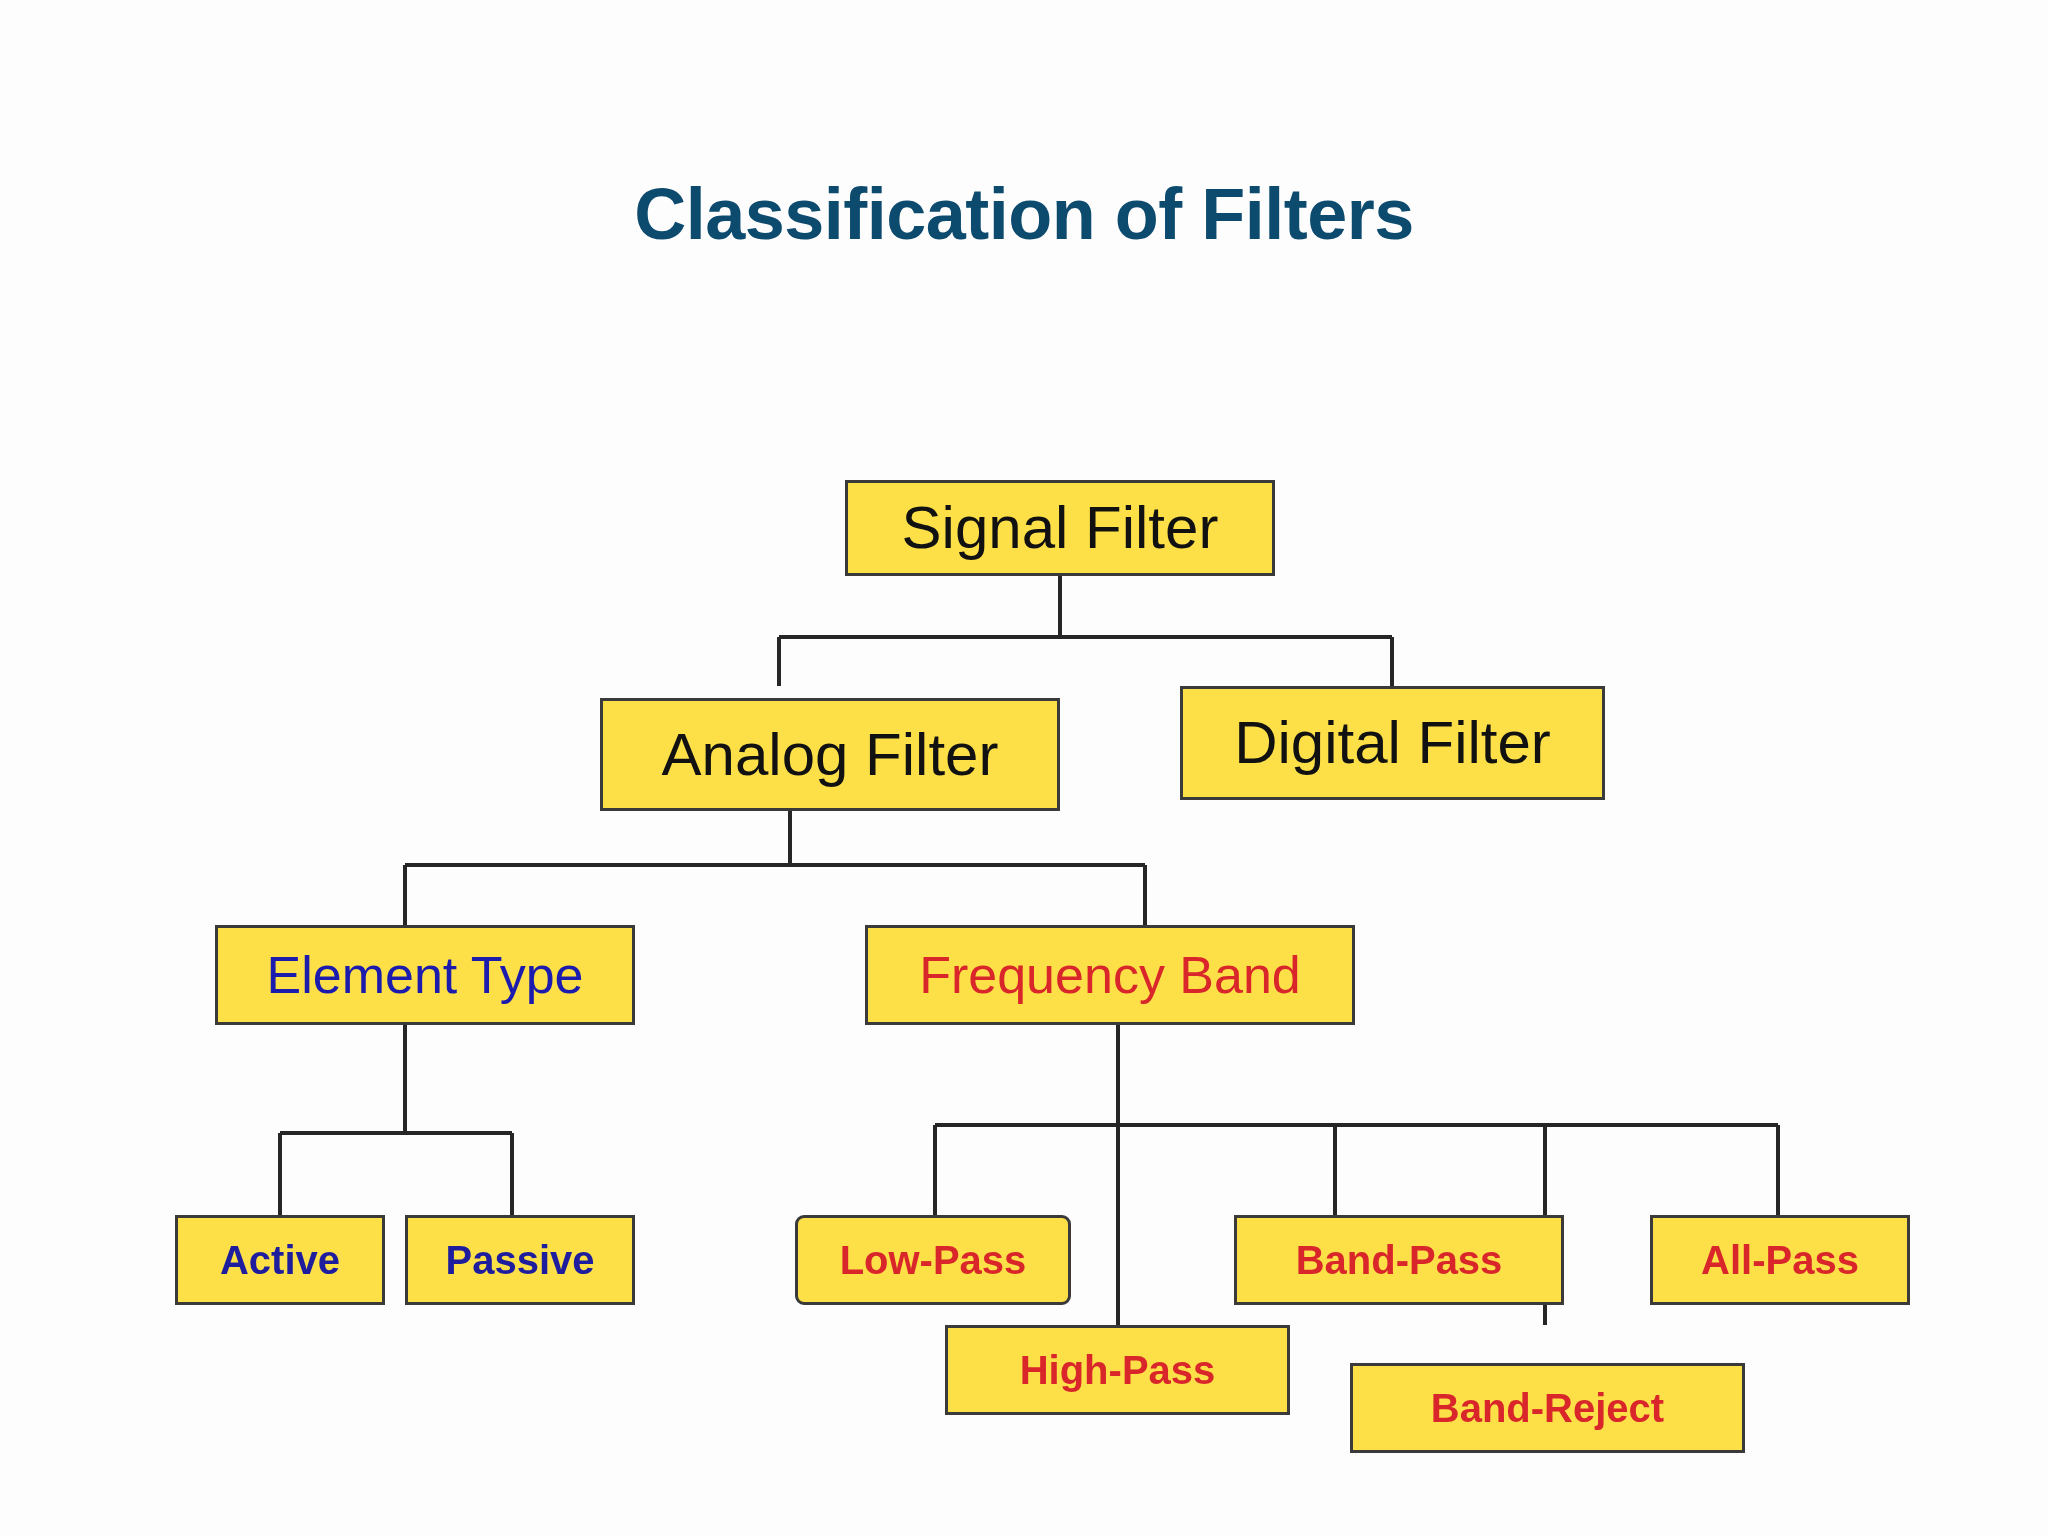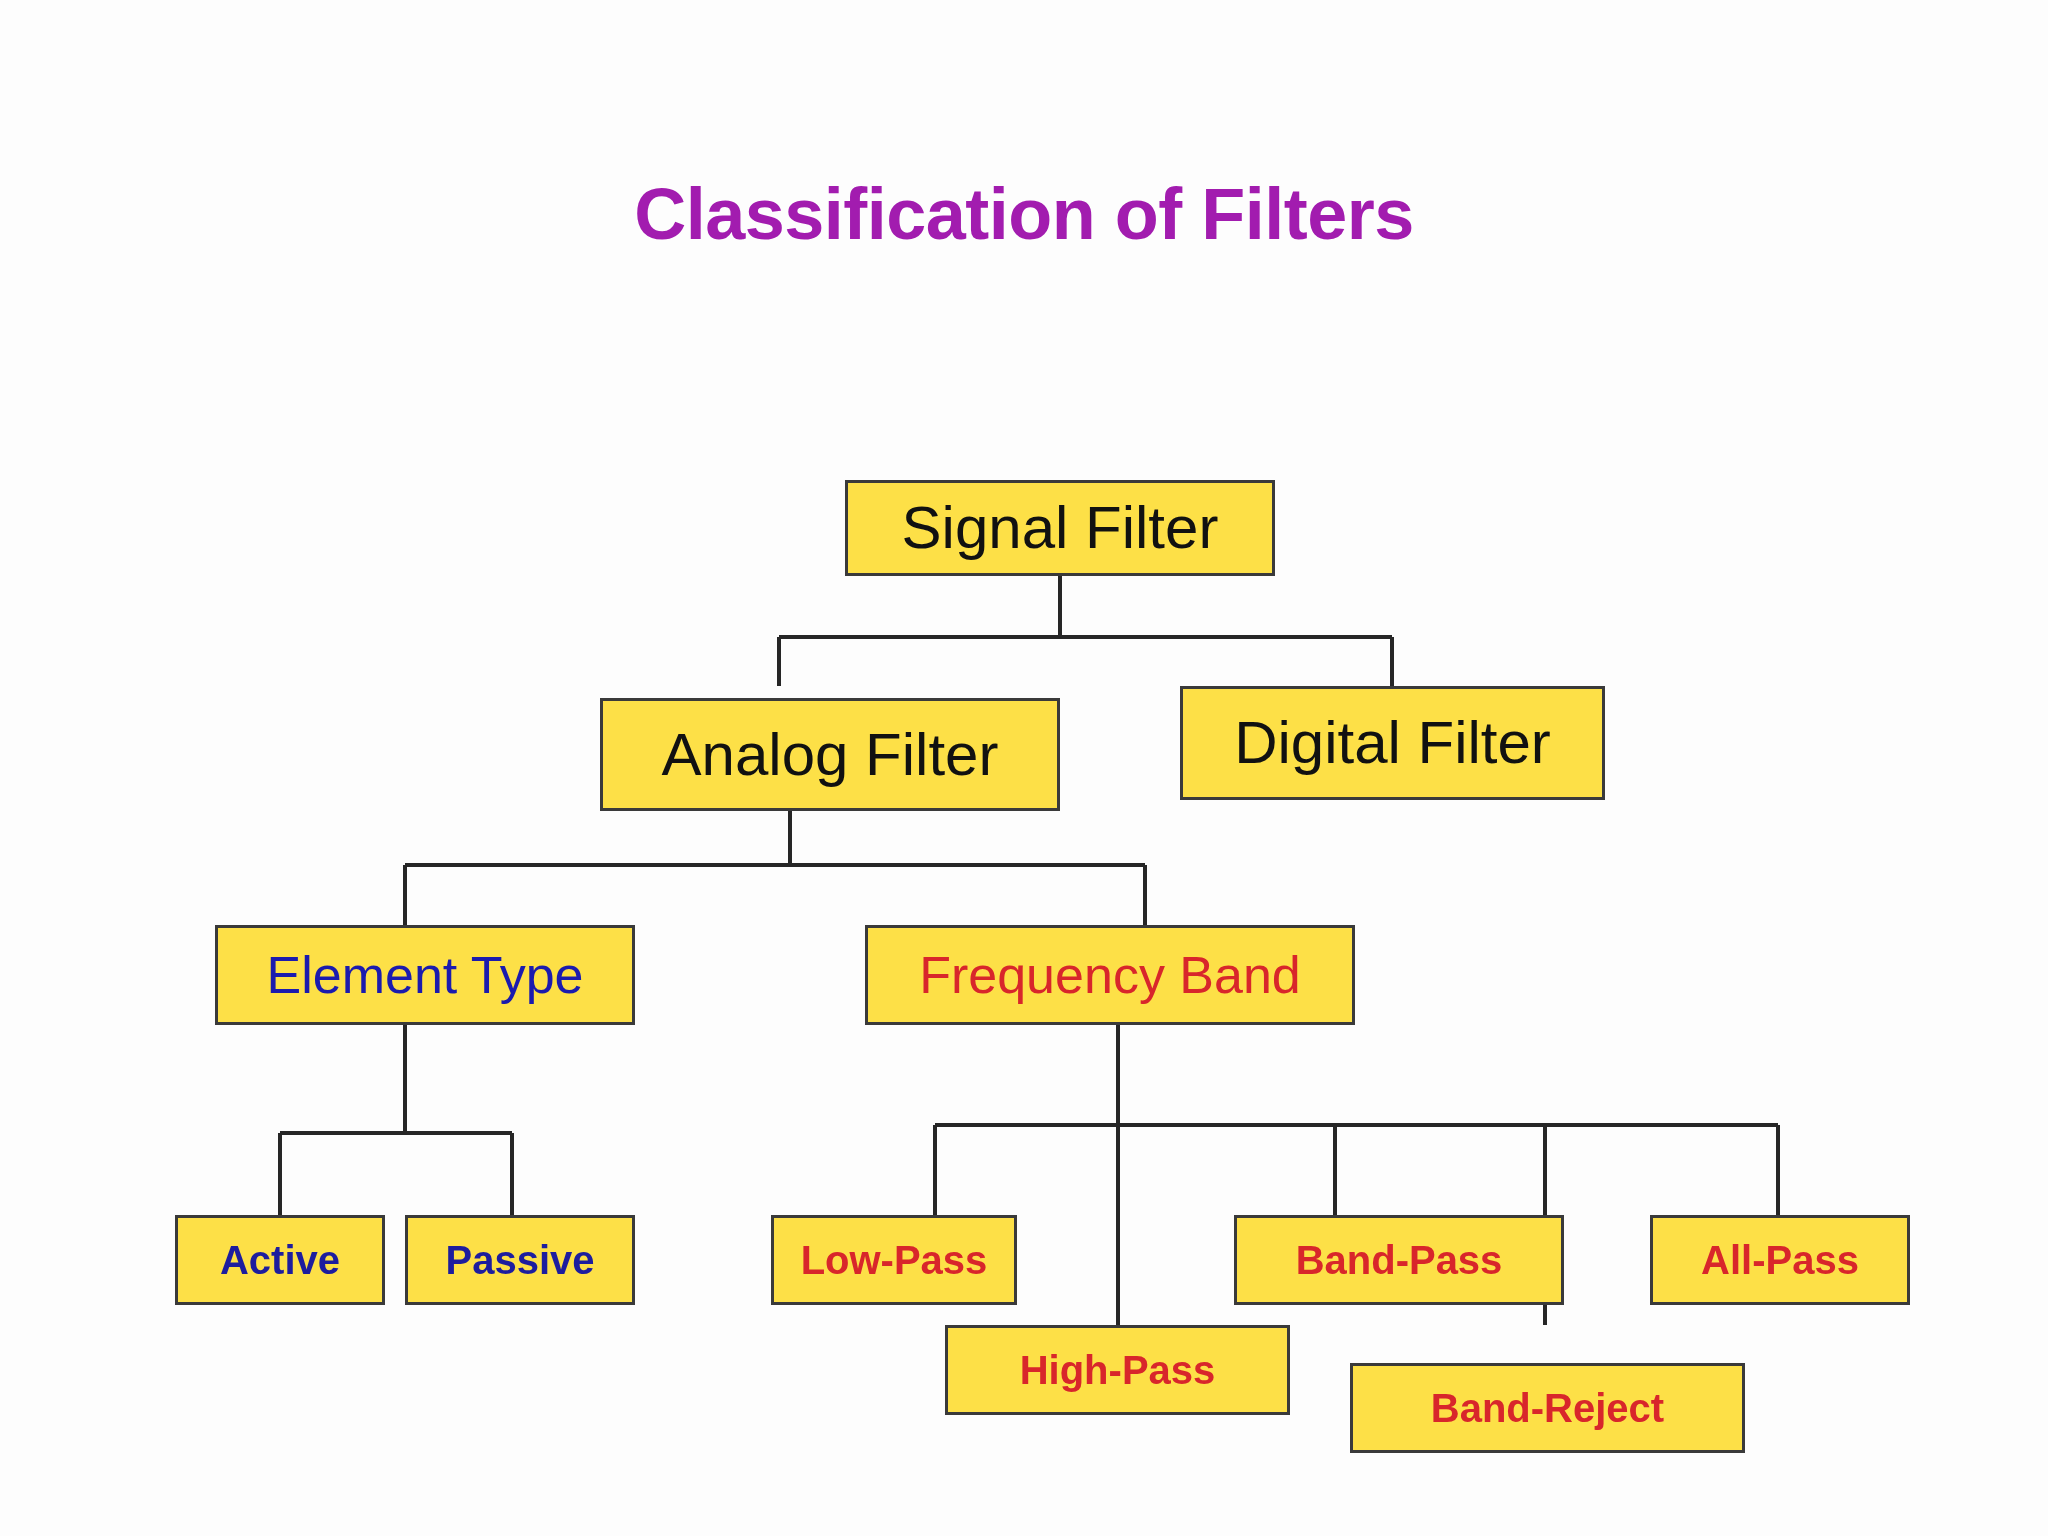--- a/index.html
+++ b/index.html
@@ -28,21 +28,21 @@
   .page-title {
     position: absolute;
     left: 0;
     top: 178px;
     width: 2048px;
     text-align: center;
     font-family: "Liberation Sans", sans-serif;
     font-size: 72px;
     font-weight: bold;
     letter-spacing: -0.5px;
-    color: #a21caf;
+    color: #0c4a6e;
     line-height: 1;
     white-space: nowrap;
   }
 
   
   #connectors {
     position: absolute;
     left: 0; top: 0;
     width: 2048px;
     height: 1536px;
@@ -154,21 +154,21 @@
   </div>
 
   <div class="node lvl-leaf leaf-blue" style="left:175px; top:1215px; width:210px; height:90px;">
     <span class="node-label">Active</span>
   </div>
 
   <div class="node lvl-leaf leaf-blue" style="left:405px; top:1215px; width:230px; height:90px;">
     <span class="node-label">Passive</span>
   </div>
 
-  <div class="node lvl-leaf leaf-red" style="left:771px; top:1215px; width:246px; height:90px;">
+  <div class="node lvl-leaf leaf-red" style="left:795px; top:1215px; width:276px; height:90px;border-radius:9px;">
     <span class="node-label">Low-Pass</span>
   </div>
 
   <div class="node lvl-leaf leaf-red" style="left:1234px; top:1215px; width:330px; height:90px;">
     <span class="node-label">Band-Pass</span>
   </div>
 
   <div class="node lvl-leaf leaf-red" style="left:1650px; top:1215px; width:260px; height:90px;">
     <span class="node-label">All-Pass</span>
   </div>

